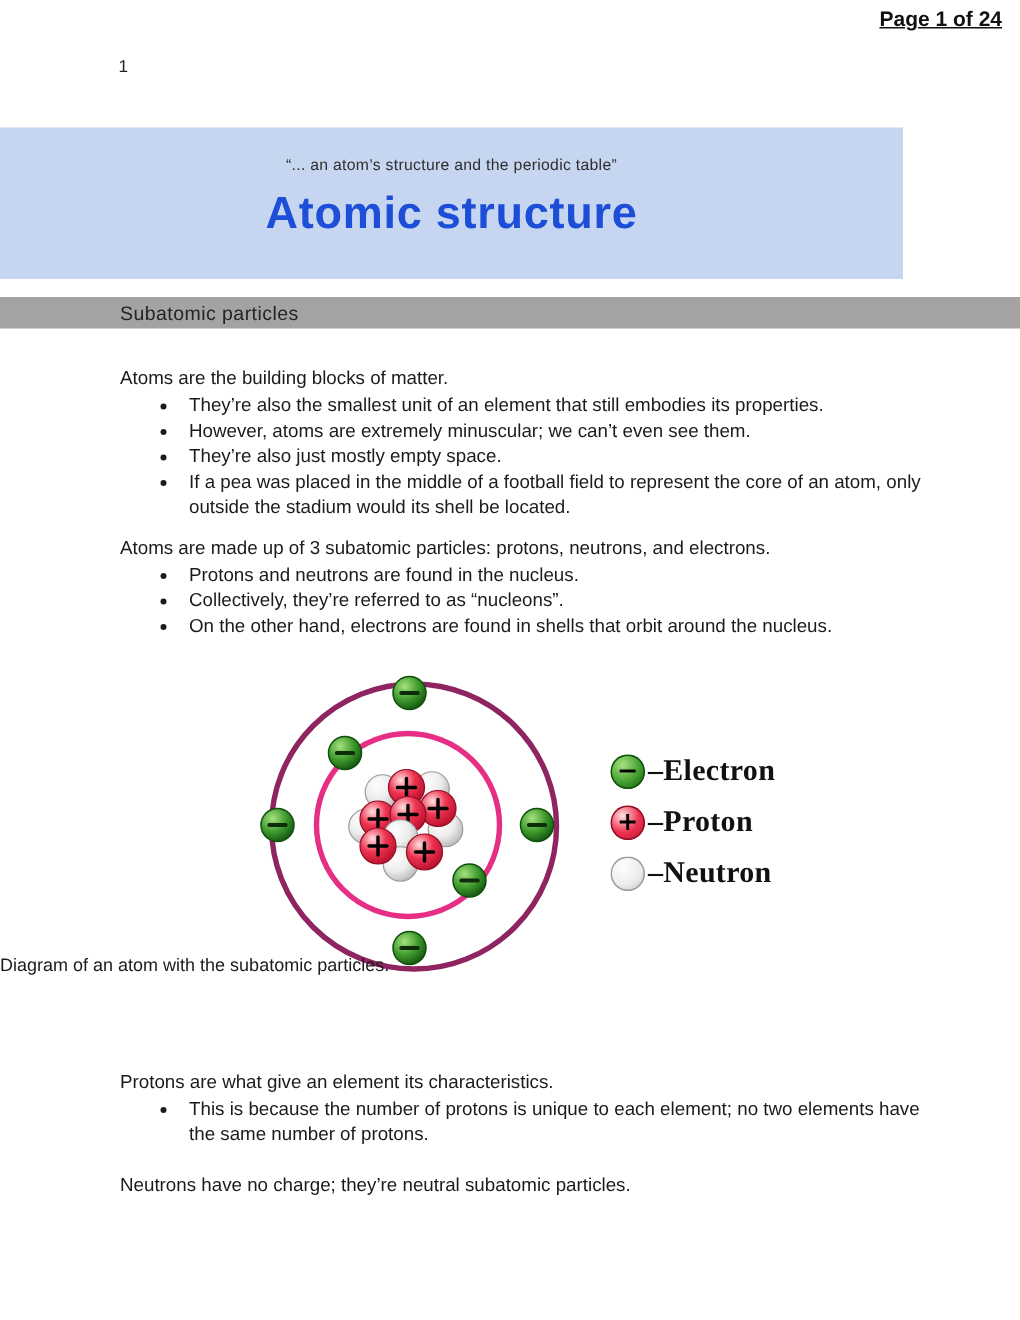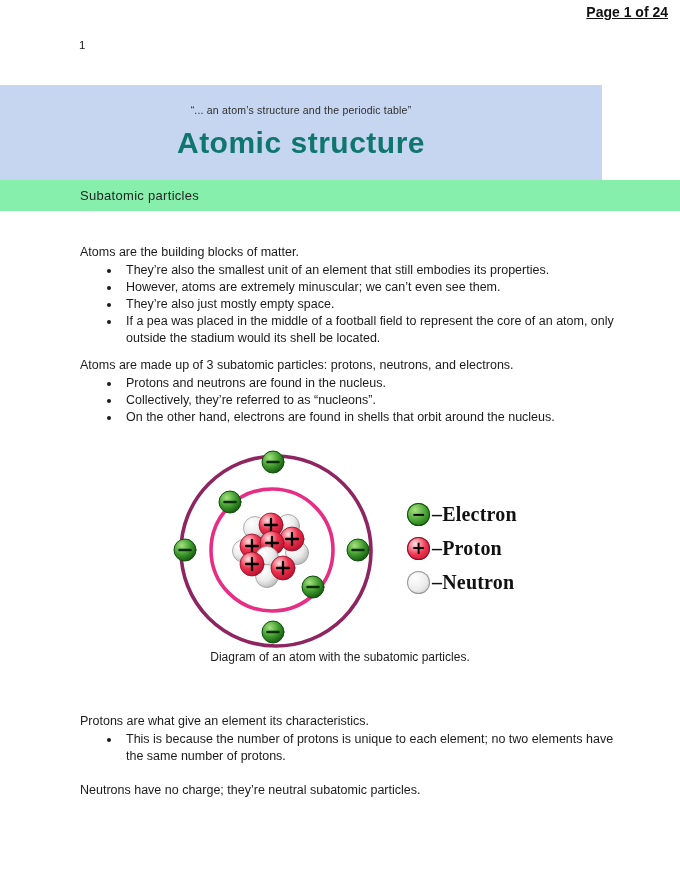--- a/index.html
+++ b/index.html
@@ -10,24 +10,24 @@
   .page-indicator{
     position:absolute;top:4px;right:12px;font-size:14px;font-weight:700;
     text-decoration:underline;color:#111;
   }
   .page-number{position:absolute;top:39px;left:79px;font-size:11.5px;color:#222;}
   .title-banner{
     position:absolute;top:85px;left:0;width:602px;height:101px;
     background:#c6d6f1;text-align:center;
   }
   .quote{margin-top:19px;font-size:10.5px;color:#2e2e2e;letter-spacing:0.2px;}
-  .main-title{margin:10px 0 0 0;font-size:30px;font-weight:700;color:#0f766e;letter-spacing:0.5px;}
+  .main-title{margin:10px 0 0 0;font-size:30px;font-weight:700;color:#1d4ed8;letter-spacing:0.5px;}
   .section-banner{
-    position:absolute;top:180px;left:0;width:680px;height:31px;
-    background:#86efac;display:flex;align-items:center;
+    position:absolute;top:198px;left:0;width:680px;height:21px;
+    background:#a3a3a3;display:flex;align-items:center;
   }
   .section-banner span{margin-left:80px;font-size:13px;color:#242424;letter-spacing:0.3px;}
   .tblock{position:absolute;left:79px;width:541px;font-size:12.5px;line-height:17px;}
   .tblock p{margin:1px;}
   .tblock ul{margin:0;padding-left:42px;}
   .tblock li{padding-left:5px;margin:0;}
   .atom-svg{position:absolute;left:150px;top:440px;}
   .legend{position:absolute;left:407px;top:497px;width:160px;}
   .legend-row{display:flex;align-items:center;height:34px;}
   .ball{
@@ -35,21 +35,21 @@
     display:flex;align-items:center;justify-content:center;
   }
   .ball-electron{background:radial-gradient(circle at 35% 30%, #a6e27f 0%, #3f9b2d 55%, #145410 100%);box-shadow:inset 0 0 0 1px #0f4f0c;}
   .ball-proton{background:radial-gradient(circle at 35% 30%, #ffe0e0 0%, #ee3350 50%, #b80f2b 100%);box-shadow:inset 0 0 0 1px #8f0f26;}
   .ball-neutron{background:radial-gradient(circle at 35% 30%, #ffffff 0%, #ececec 55%, #b9b9b9 100%);box-shadow:inset 0 0 0 1px #9a9a9a;}
   .sign{font-weight:900;font-size:17px;color:#000;line-height:1;font-family:"DejaVu Sans",sans-serif;}
   .legend-label{
     font-family:"Liberation Serif",serif;font-weight:700;font-size:20px;color:#111;
     margin-left:2px;letter-spacing:0.2px;
   }
-  .caption{position:absolute;top:650px;left:0;width:680px;text-align:center;font-size:12px;color:#1b1b1b;}
+  .caption{position:absolute;top:636px;left:0;width:680px;text-align:left;font-size:12px;color:#1b1b1b;}
 </style>
 </head>
 <body>
 
 <div class="page">
 
   <div class="page-indicator">Page 1 of 24</div>
   <div class="page-number">1</div>
 
   <header class="title-banner">

